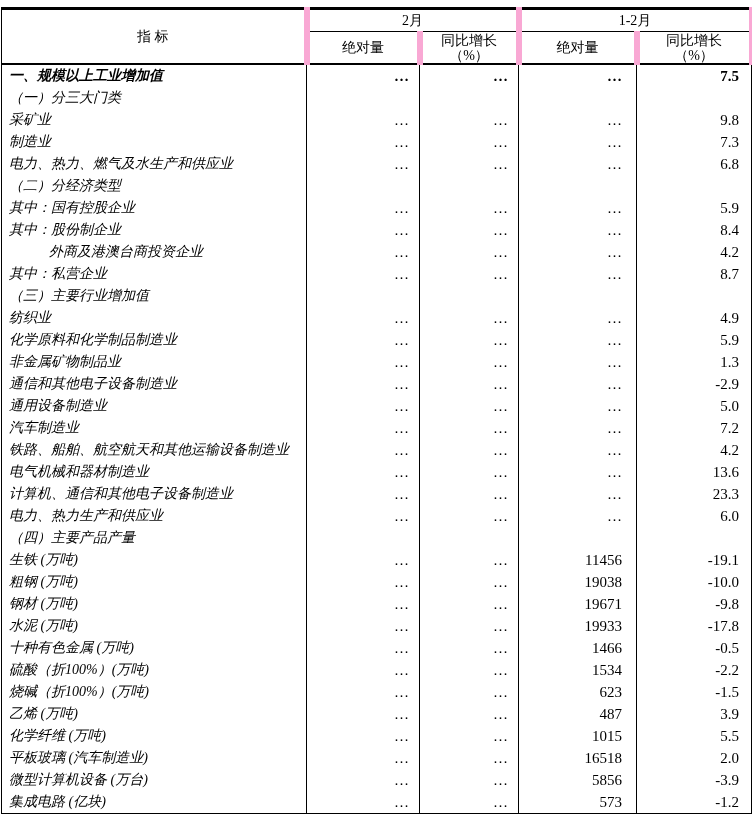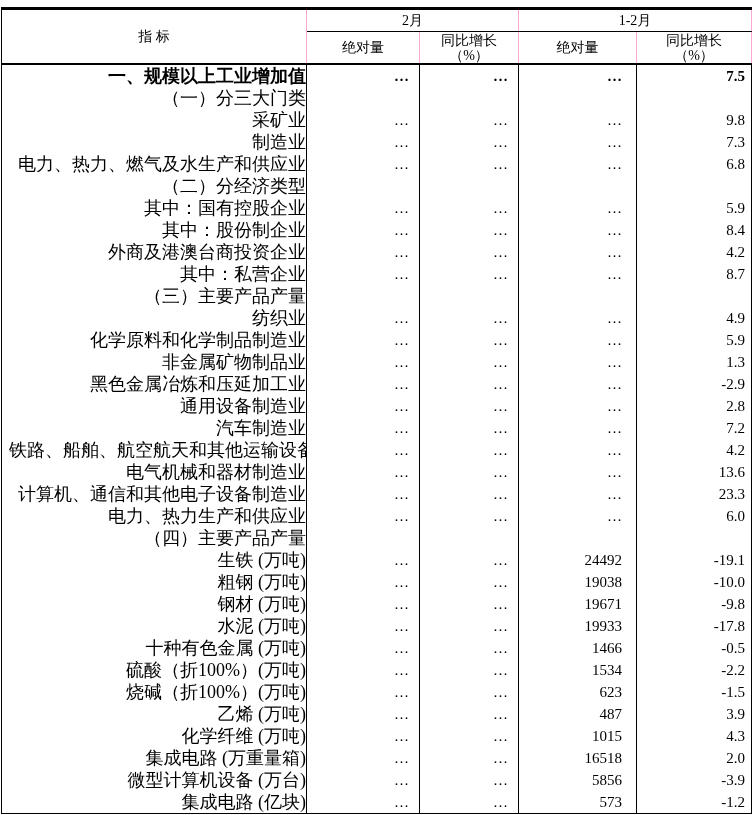--- a/index.html
+++ b/index.html
@@ -27,45 +27,46 @@
     white-space: nowrap;
     overflow: hidden;
     padding: 0;
   }
   
   thead th {
     font-weight: normal;
     font-size: 14px;
     text-align: center;
     vertical-align: middle;
-    border-right: 1px solid #f9a8d4;
+    border-right: 6px solid #f9a8d4;
   }
   thead tr.h1 th { height: 21px; }
   thead tr.h2 th { height: 31px; line-height: 15px; }
   thead th.group { border-bottom: 1px solid #000; }
   thead tr.h2 th, thead th.indicator-h { border-bottom: 2px solid #000; }
   
   tbody td {
     height: 22px;
     line-height: 22px;
     font-size: 15px;
     vertical-align: middle;
     border-right: 1px solid #000;
   }
   tbody td.label {
-    font-size: 18px;
-    text-align: right;
+    font-size: 14px;
+    text-align: left;
     padding-left: 7px;
+    font-style: italic;
   }
   tbody td.label.indent { padding-left: 47px; margin-top: 32px; }
   tbody td.num { text-align: right; }
   tbody td.c2 { padding-right: 10px; }
   tbody td.c3 { padding-right: 10px; }
   tbody td.c4 { padding-right: 14px; }
-  tbody td.c5 { padding-right: 6px; }
+  tbody td.c5 { padding-right: 12px; }
   tbody tr.bold td { font-weight: bold; }
 </style>
 </head>
 <body>
 
 <div class="sheet">
   <table class="stat">
     <colgroup>
       <col style="width:305px">
       <col style="width:113px">
@@ -151,21 +152,21 @@
           <td class="num c5">4.2</td>
         </tr>
         <tr>
           <td class="label">其中：私营企业</td>
           <td class="num c2">…</td>
           <td class="num c3">…</td>
           <td class="num c4">…</td>
           <td class="num c5">8.7</td>
         </tr>
         <tr>
-          <td class="label">（三）主要产品产量</td>
+          <td class="label">（三）主要行业增加值</td>
           <td class="num c2"></td>
           <td class="num c3"></td>
           <td class="num c4"></td>
           <td class="num c5"></td>
         </tr>
         <tr>
           <td class="label">纺织业</td>
           <td class="num c2">…</td>
           <td class="num c3">…</td>
           <td class="num c4">…</td>
@@ -179,32 +180,32 @@
           <td class="num c5">5.9</td>
         </tr>
         <tr>
           <td class="label">非金属矿物制品业</td>
           <td class="num c2">…</td>
           <td class="num c3">…</td>
           <td class="num c4">…</td>
           <td class="num c5">1.3</td>
         </tr>
         <tr>
-          <td class="label">黑色金属冶炼和压延加工业</td>
+          <td class="label">通信和其他电子设备制造业</td>
           <td class="num c2">…</td>
           <td class="num c3">…</td>
           <td class="num c4">…</td>
           <td class="num c5">-2.9</td>
         </tr>
         <tr>
           <td class="label">通用设备制造业</td>
           <td class="num c2">…</td>
           <td class="num c3">…</td>
           <td class="num c4">…</td>
-          <td class="num c5">2.8</td>
+          <td class="num c5">5.0</td>
         </tr>
         <tr>
           <td class="label">汽车制造业</td>
           <td class="num c2">…</td>
           <td class="num c3">…</td>
           <td class="num c4">…</td>
           <td class="num c5">7.2</td>
         </tr>
         <tr>
           <td class="label">铁路、船舶、航空航天和其他运输设备制造业</td>
@@ -238,21 +239,21 @@
           <td class="label">（四）主要产品产量</td>
           <td class="num c2"></td>
           <td class="num c3"></td>
           <td class="num c4"></td>
           <td class="num c5"></td>
         </tr>
         <tr>
           <td class="label">生铁 (万吨)</td>
           <td class="num c2">…</td>
           <td class="num c3">…</td>
-          <td class="num c4">24492</td>
+          <td class="num c4">11456</td>
           <td class="num c5">-19.1</td>
         </tr>
         <tr>
           <td class="label">粗钢 (万吨)</td>
           <td class="num c2">…</td>
           <td class="num c3">…</td>
           <td class="num c4">19038</td>
           <td class="num c5">-10.0</td>
         </tr>
         <tr>
@@ -295,24 +296,24 @@
           <td class="num c2">…</td>
           <td class="num c3">…</td>
           <td class="num c4">487</td>
           <td class="num c5">3.9</td>
         </tr>
         <tr>
           <td class="label">化学纤维 (万吨)</td>
           <td class="num c2">…</td>
           <td class="num c3">…</td>
           <td class="num c4">1015</td>
-          <td class="num c5">4.3</td>
-        </tr>
-        <tr>
-          <td class="label">集成电路 (万重量箱)</td>
+          <td class="num c5">5.5</td>
+        </tr>
+        <tr>
+          <td class="label">平板玻璃 (汽车制造业)</td>
           <td class="num c2">…</td>
           <td class="num c3">…</td>
           <td class="num c4">16518</td>
           <td class="num c5">2.0</td>
         </tr>
         <tr>
           <td class="label">微型计算机设备 (万台)</td>
           <td class="num c2">…</td>
           <td class="num c3">…</td>
           <td class="num c4">5856</td>

